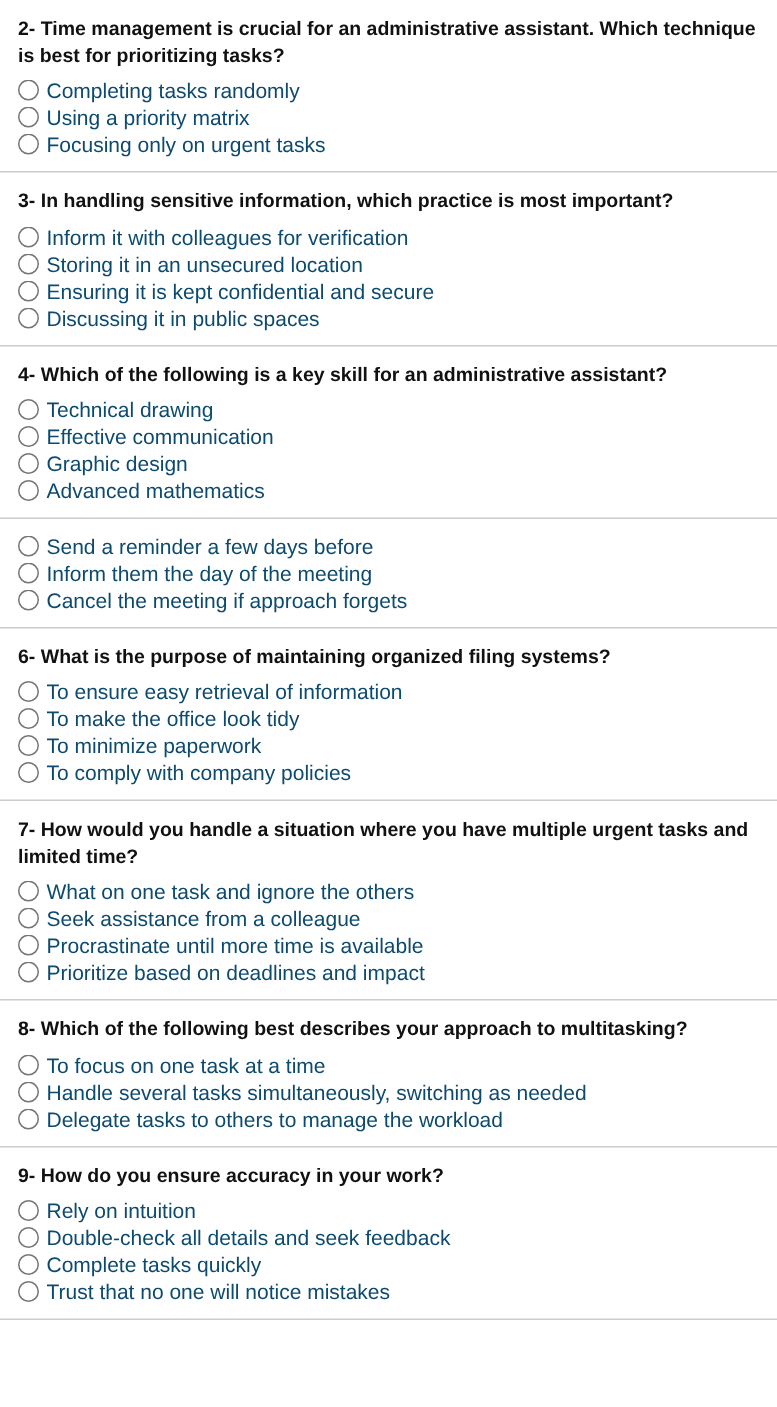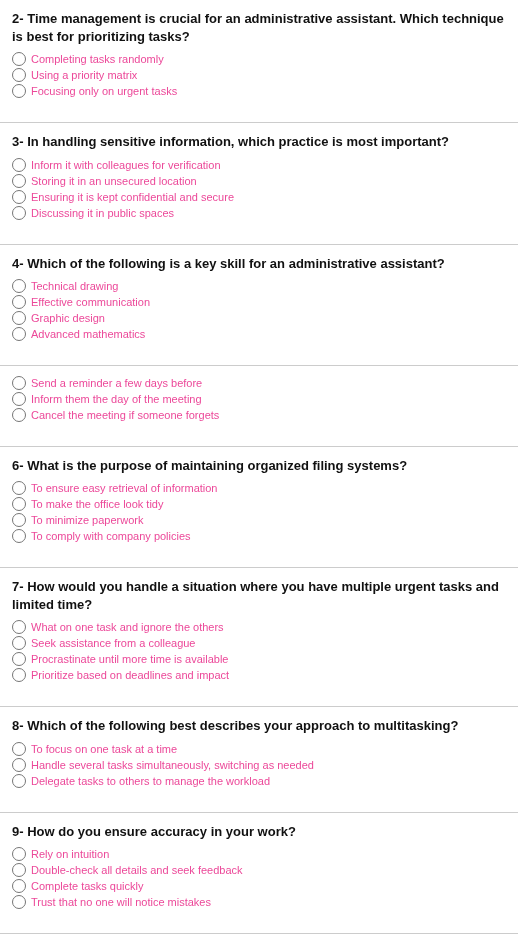--- a/index.html
+++ b/index.html
@@ -5,21 +5,21 @@
     * { box-sizing: border-box; margin: 0; padding: 0; }
     body {
       font-family: Arial, sans-serif;
       font-size: 13px;
       background: #fff;
       color: #111;
       width: 518px;
     }
     .question-block {
       border-bottom: 1px solid #ccc;
-      padding: 10px 12px 22px 12px;
+      padding: 10px 12px 8px 12px;
     }
     .question-text {
       font-weight: bold;
       font-size: 13px;
       line-height: 1.4;
       margin-bottom: 6px;
     }
     .option-row {
       display: flex;
       align-items: center;
@@ -27,22 +27,22 @@
       font-size: 13px;
     }
     .option-row input[type="radio"] {
       margin-right: 5px;
       flex-shrink: 0;
       width: 14px;
       height: 14px;
       cursor: pointer;
     }
     .option-label {
-      font-size: 11px;
-      color: #ec4899;
+      font-size: 14px;
+      color: #0c4a6e;
     }
   </style>
 </head>
 <body>
 
 <div id="quiz-container">
     <div class="question-block">
       <div class="question-text">2- Time management is crucial for an administrative assistant. Which technique is best for prioritizing tasks?</div>
       <div class="option-row">
         <input type="radio" name="q2" style="">
@@ -99,21 +99,21 @@
       <div class="option-row">
         <input type="radio" name="q5" style="">
         <span class="option-label">Send a reminder a few days before</span>
       </div>
       <div class="option-row">
         <input type="radio" name="q5" style="">
         <span class="option-label">Inform them the day of the meeting</span>
       </div>
       <div class="option-row">
         <input type="radio" name="q5" style="">
-        <span class="option-label">Cancel the meeting if someone forgets</span>
+        <span class="option-label">Cancel the meeting if approach forgets</span>
       </div>
     </div>
     <div class="question-block">
       <div class="question-text">6- What is the purpose of maintaining organized filing systems?</div>
       <div class="option-row">
         <input type="radio" name="q6" style="">
         <span class="option-label">To ensure easy retrieval of information</span>
       </div>
       <div class="option-row">
         <input type="radio" name="q6" style="">

